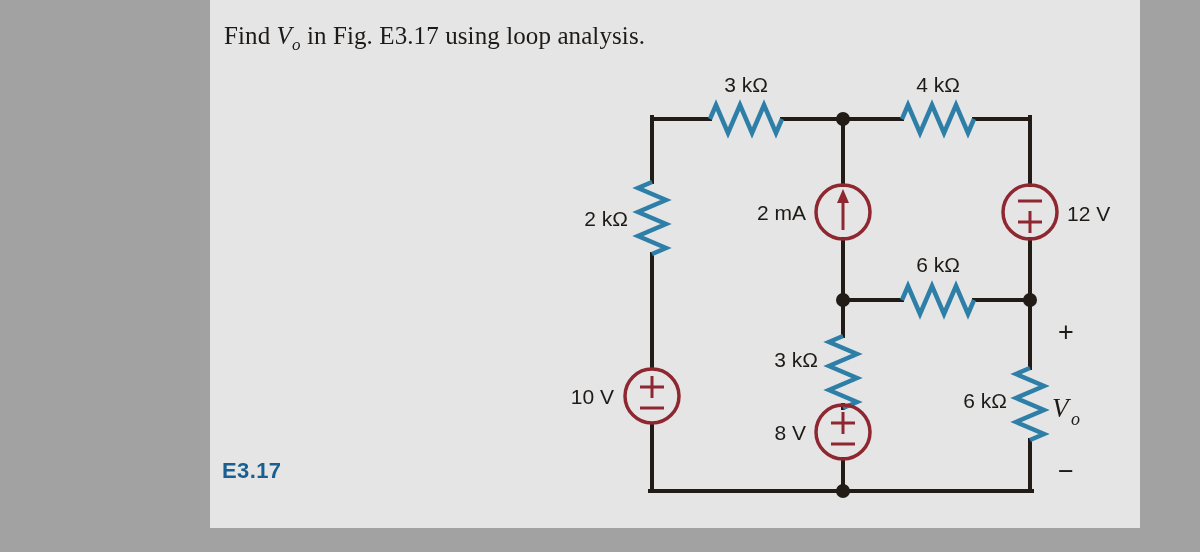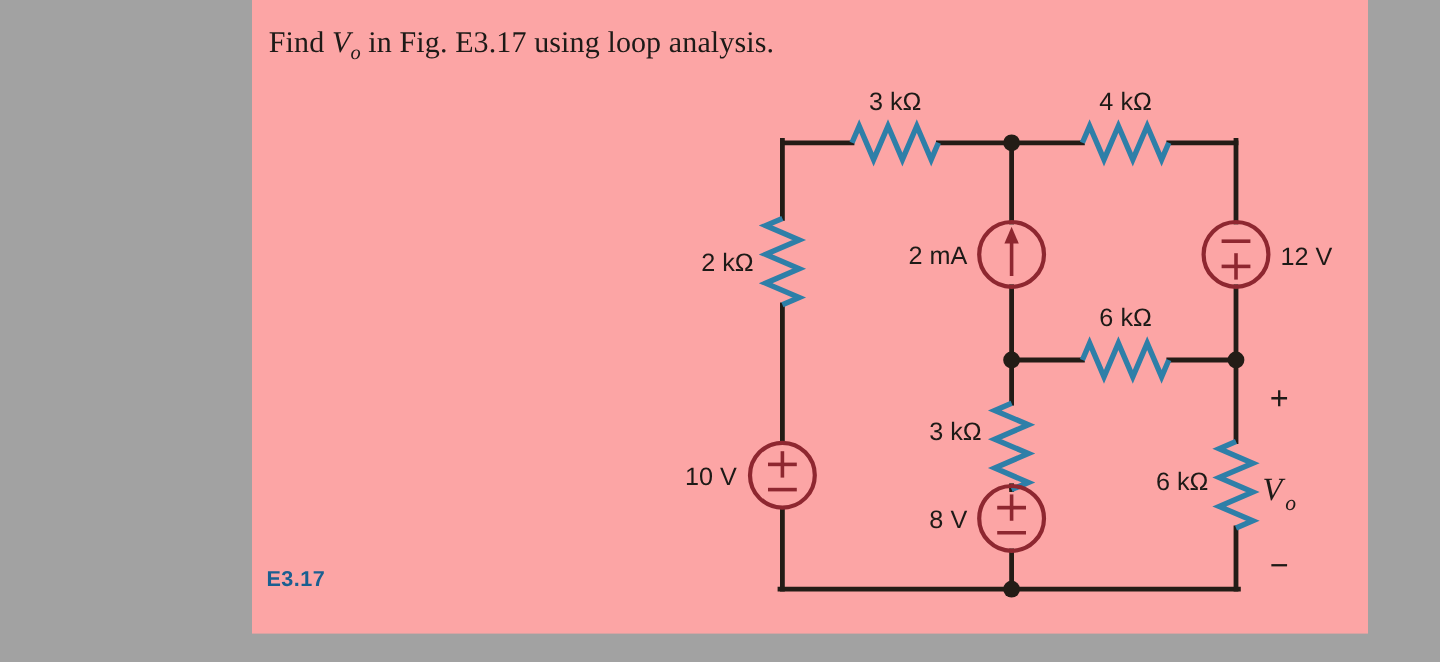--- a/index.html
+++ b/index.html
@@ -12,21 +12,21 @@
     height: 552px;
     overflow: hidden;
     font-family: "Liberation Sans", sans-serif;
   }
   #figure-panel {
     position: absolute;
     left: 210px;
     top: 0px;
     width: 930px;
     height: 528px;
-    background: #fca5a5;
+    background: #e5e5e5;
   }
   #prompt-text {
     position: absolute;
     left: 14px;
     top: 22px;
     font-family: "Liberation Serif", serif;
     font-size: 25px;
     color: #1d1a17;
     white-space: nowrap;
     letter-spacing: 0.1px;
@@ -35,24 +35,24 @@
     font-style: italic;
   }
   #prompt-text .sub {
     font-style: italic;
     font-size: 17px;
     vertical-align: sub;
   }
   #exercise-label {
     position: absolute;
     left: 12px;
-    top: 472px;
+    top: 458px;
     font-family: "Liberation Sans", sans-serif;
     font-weight: bold;
-    font-size: 18px;
+    font-size: 22px;
     color: #1a5f91;
     letter-spacing: 0.4px;
     text-align: center;
   }
   #circuit-svg {
     position: absolute;
     left: 0;
     top: 0;
     width: 930px;
     height: 528px;

